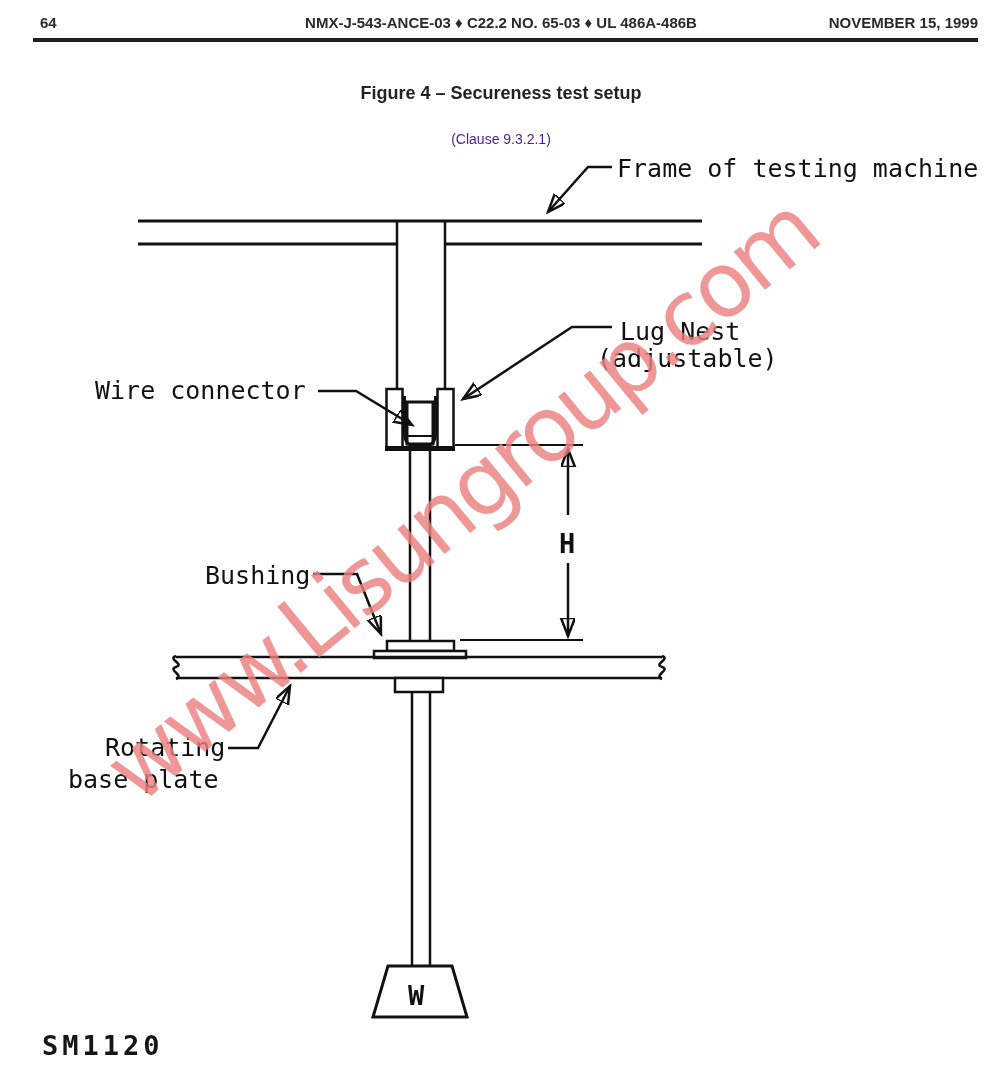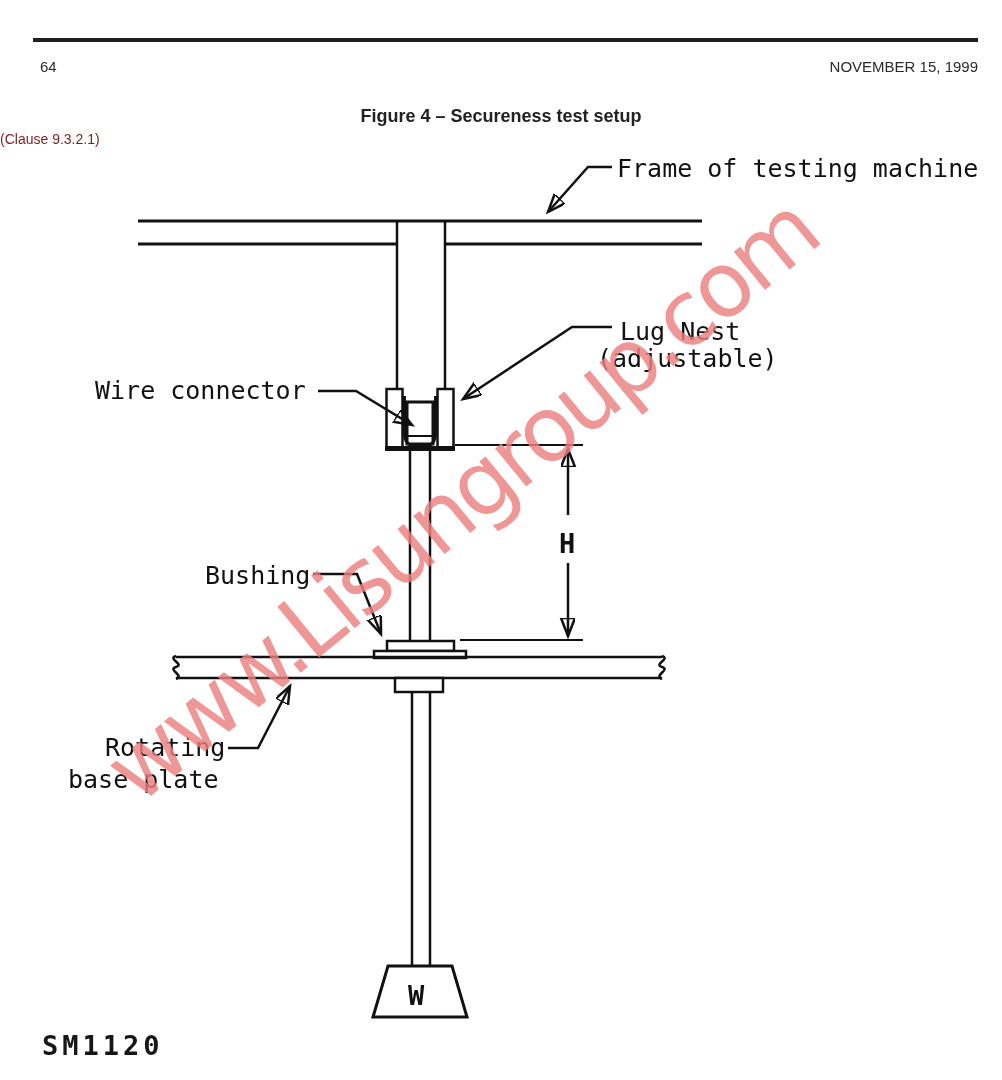--- a/index.html
+++ b/index.html
@@ -1,46 +1,47 @@
 <!DOCTYPE html>
 <html><head>
 <meta charset="utf-8">
 <style>
   html,body{margin:0;padding:0;background:#ffffff;}
   #page{position:relative;width:1002px;height:1080px;background:#ffffff;overflow:hidden;
         font-family:"Liberation Sans",sans-serif;color:#1a1a1a;}
-  .hdr{position:absolute;top:14px;font-weight:normal;font-size:15px;color:#2a2a2a;white-space:nowrap;margin-top:44px;}
+  .hdr{position:absolute;top:14px;font-weight:bold;font-size:15px;color:#2a2a2a;white-space:nowrap;}
   #page-number{left:40px;}
   #standards{left:0;right:0;text-align:center;}
   #header-date{right:24px;}
   #header-rule{position:absolute;left:33px;right:24px;top:38px;height:4px;background:#1f1f1f;}
-  #figure-title{position:absolute;left:0;right:0;top:106px;text-align:center;
+  #figure-title{position:absolute;left:0;right:0;top:83px;text-align:center;
                 font-weight:bold;font-size:18px;color:#222;}
-  #figure-clause{position:absolute;left:0;right:0;top:131px;text-align:left;
-                 font-size:14px;color:#7f1d1d;}
+  #figure-clause{position:absolute;left:0;right:0;top:131px;text-align:center;
+                 font-size:14px;color:#4c1d95;}
   svg{position:absolute;left:0;top:0;}
   svg line, svg path, svg polyline{stroke:#111;stroke-width:2.5;fill:none;}
   svg rect, svg polygon{stroke:#111;stroke-width:2.5;fill:#ffffff;}
   .thick{stroke-width:3;}
   .thin{stroke-width:2;}
   .solid{fill:#111;stroke:none;}
   .cadtext{font-family:"DejaVu Sans Mono",monospace;font-size:25px;fill:#111;
            letter-spacing:0px;stroke:none;}
   .dimtext{font-family:"DejaVu Sans Mono",monospace;font-size:27px;font-weight:bold;fill:#111;stroke:none;}
   .codetext{font-family:"DejaVu Sans Mono",monospace;font-size:27px;font-weight:bold;
             letter-spacing:4px;fill:#161616;stroke:none;}
   .wmark{font-family:"DejaVu Sans",sans-serif;font-size:90px;letter-spacing:-4px;
          fill-opacity:0.82;stroke:none;}
 </style>
 </head>
 <body>
 
 <div id="page">
 
   <div class="hdr" id="page-number">64</div>
+  <div class="hdr" id="standards">NMX-J-543-ANCE-03 ♦ C22.2 NO. 65-03 ♦ UL 486A-486B</div>
   <div class="hdr" id="header-date">NOVEMBER 15, 1999</div>
   <div id="header-rule"></div>
 
   <div id="figure-title">Figure 4 – Secureness test setup</div>
   <div id="figure-clause">(Clause 9.3.2.1)</div>
 
   <svg width="1002" height="1080" viewBox="0 0 1002 1080">
     <defs>
       <marker id="arrow" markerUnits="userSpaceOnUse" markerWidth="22" markerHeight="16" refX="18" refY="7" orient="auto">
         <path d="M0,0 L18,7 L0,14 Z" fill="#111" stroke="none"></path>

